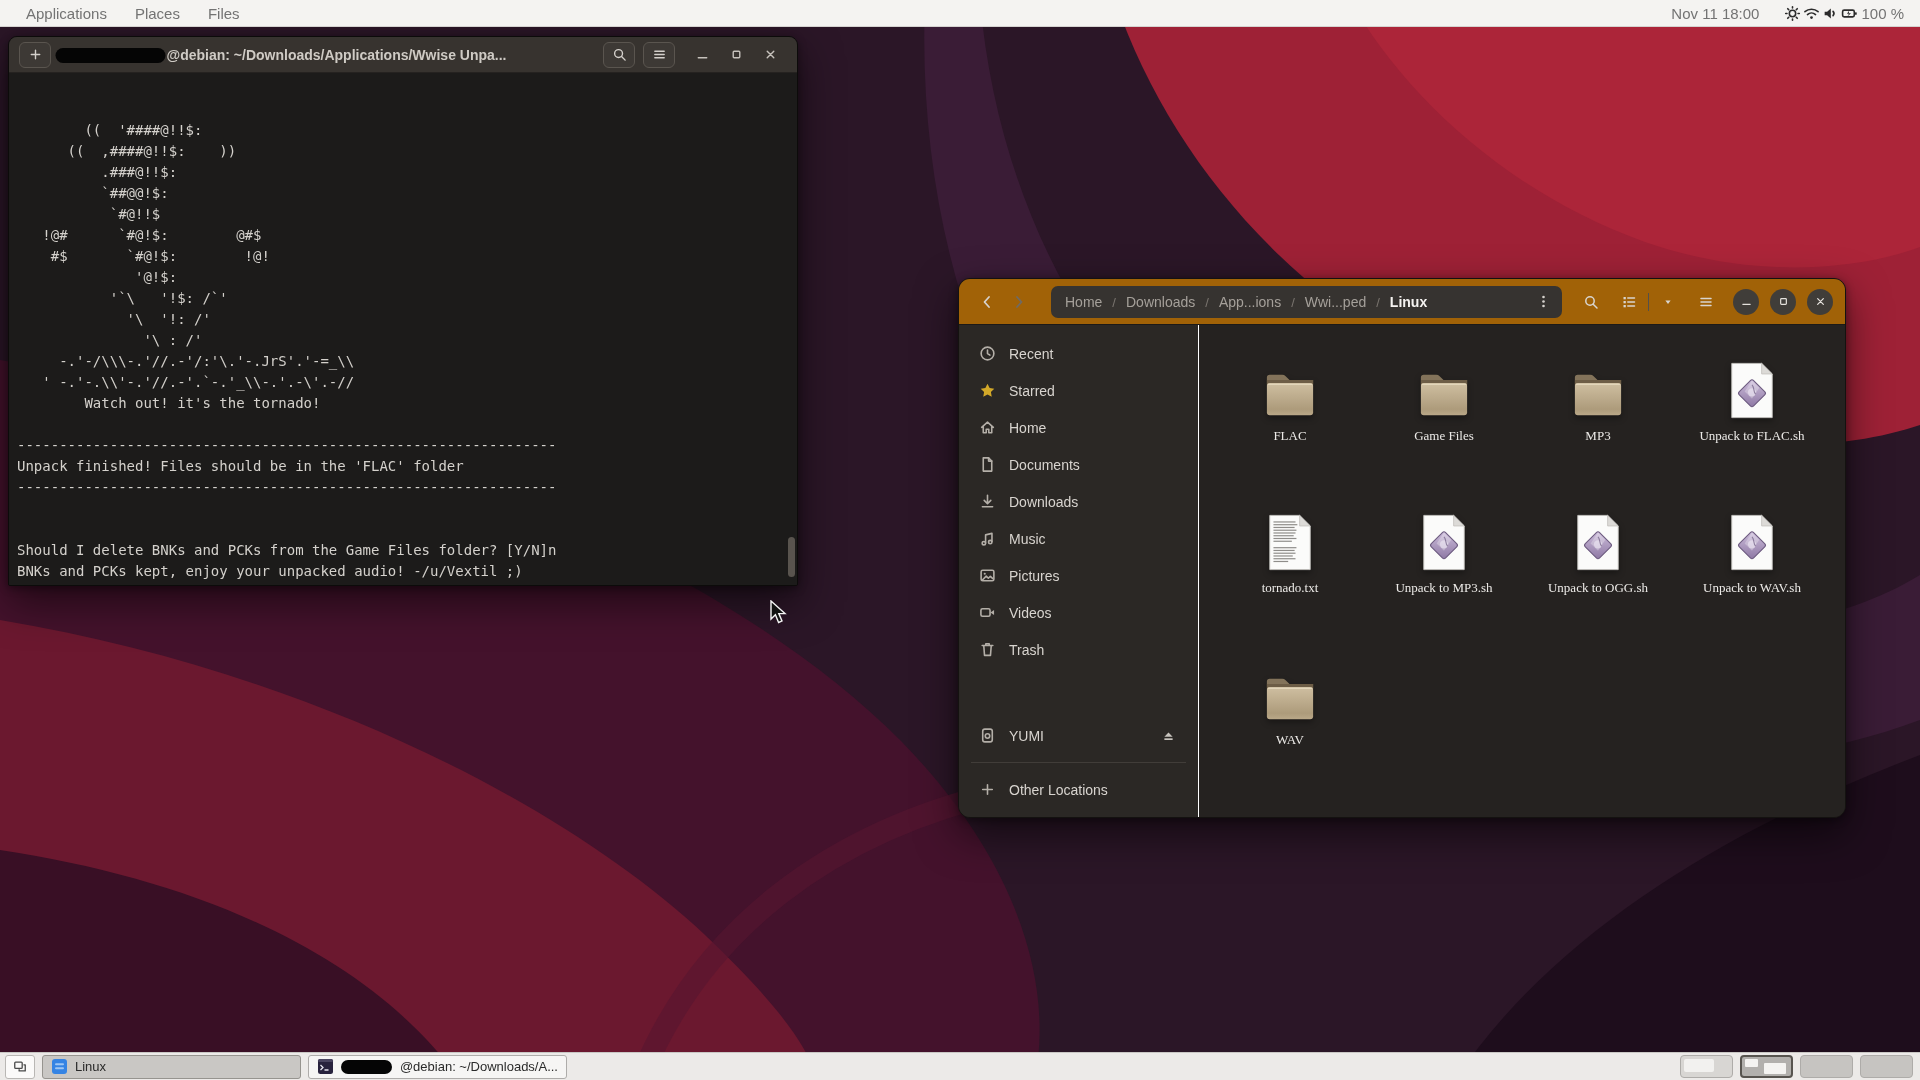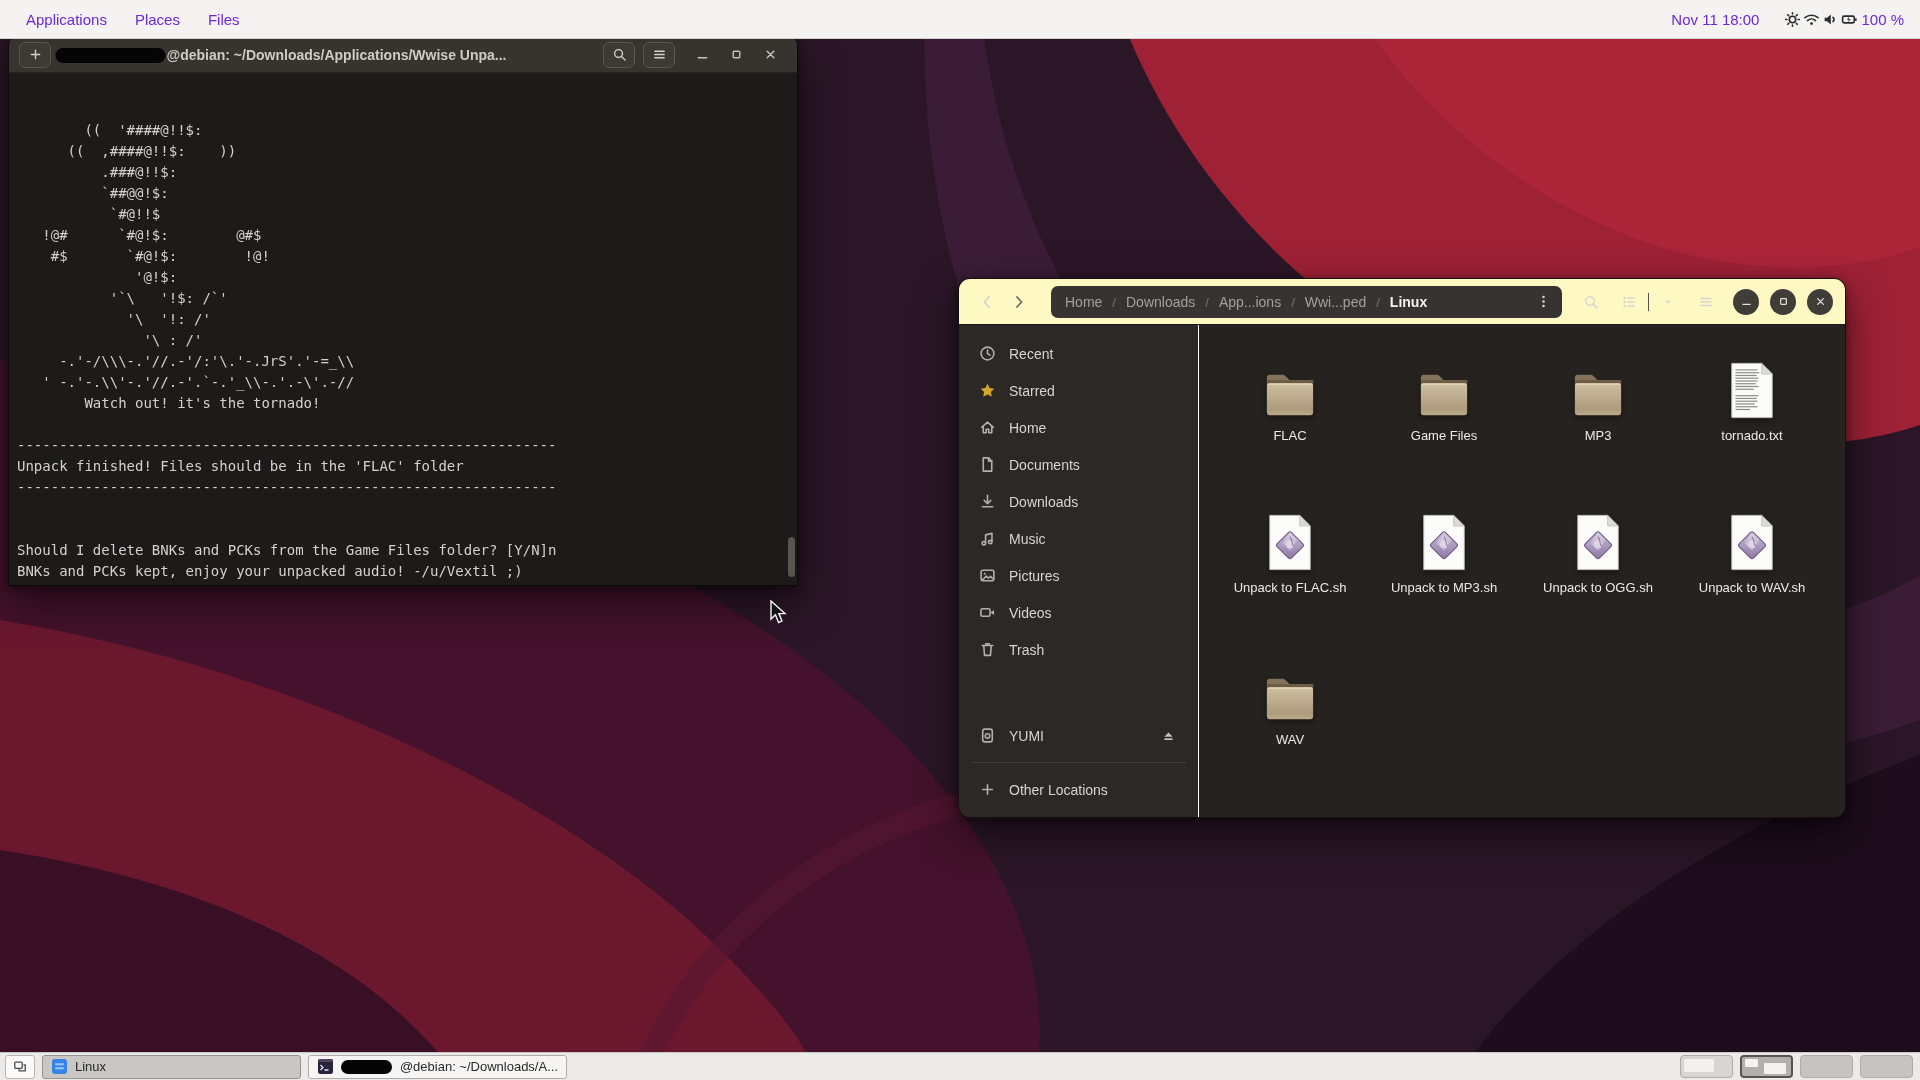--- a/index.html
+++ b/index.html
@@ -4,23 +4,23 @@
 <style>
   * { margin:0; padding:0; box-sizing:border-box; }
   html,body { width:1920px; height:1080px; overflow:hidden; background:#000; }
   body { font-family:"Liberation Sans", sans-serif; position:relative; }
 
   
   .desktop { position:absolute; inset:0; }
   .wallpaper { position:absolute; inset:0; }
 
   
-  .top-panel { position:absolute; left:0; top:0; width:1920px; height:39px;
+  .top-panel { position:absolute; left:0; top:0; width:1920px; height:27px;
     background:#f4f3f1; border-bottom:1px solid #d5d3d0; display:flex; align-items:center;
-    font-size:15px; color:#6d28d9; z-index:50; }
+    font-size:15px; color:#737373; z-index:50; }
   .panel-menus { display:flex; align-items:center; padding-left:12px; }
   .panel-menu { padding:0 14px; height:27px; display:flex; align-items:center; cursor:default; }
   .panel-right { margin-left:auto; display:flex; align-items:center; padding-right:16px; }
   .panel-clock { margin-right:24px; }
   .panel-ico { width:19px; height:19px; display:flex; align-items:center; justify-content:center; color:#2b2b2b; }
   .panel-ico svg { width:17px; height:17px; }
   .panel-batt-text { margin-left:2px; }
 
   
   .win-shadow { box-shadow:0 16px 42px rgba(0,0,0,.55), 0 2px 8px rgba(0,0,0,.4); }
@@ -47,21 +47,21 @@
   .term-scrollbar { position:absolute; right:2px; bottom:8px; width:7px; height:40px; background:#59544e; border-radius:4px; }
 
   
   .redact { display:inline-block; background:#050505; border-radius:8px; }
   .redact-title { width:110px; height:15px; margin-right:1px; vertical-align:-2px; }
   .redact-task { width:84px; height:14px; vertical-align:-2px; margin-right:1px; }
 
   
   .fm { position:absolute; left:958px; top:278px; width:888px; height:540px;
     border-radius:12px; overflow:hidden; background:#252220; border:1px solid #141210; z-index:10; }
-  .fm-header { height:46px; background:#fef9c3; display:flex; align-items:center; padding:0 12px 0 12px;
+  .fm-header { height:46px; background:#a16207; display:flex; align-items:center; padding:0 12px 0 12px;
     border-bottom:1px solid #1c1a18; }
   .fm-nav { width:32px; height:30px; display:flex; align-items:center; justify-content:center; color:#d6d2cd; }
   .fm-nav.dim { color:#6f6a64; }
   .fm-nav svg { width:16px; height:16px; }
   .fm-pathbar { flex:1; margin:0 14px 0 16px; height:32px; background:#363330; border-radius:7px;
     display:flex; align-items:center; padding:0 6px 0 14px; min-width:0; }
   .crumb { font-size:14px; color:#a5a09a; white-space:nowrap; }
   .crumb.current { color:#f5f3f0; font-weight:700; }
   .crumb-sep { color:#7a756f; margin:0 10px; font-size:13px; }
   .fm-kebab { margin-left:auto; width:26px; height:26px; display:flex; align-items:center; justify-content:center; color:#d6d2cd; }
@@ -85,21 +85,21 @@
   .sb-spacer { flex:1; }
   .sb-eject { margin-left:auto; color:#c7c3bd; width:20px; height:20px; display:flex; align-items:center; justify-content:center; }
   .sb-eject svg { width:15px; height:15px; }
   .sb-sep { height:1px; background:#413d39; margin:8px 4px; }
   .fm-content { flex:1; background:#252220; padding:32px 0 0 14px; position:relative; }
   .fm-grid { display:grid; grid-template-columns:repeat(4,154px); grid-auto-rows:152px; }
   .grid-item { display:flex; flex-direction:column; align-items:center; }
   .grid-ico { height:62px; display:flex; align-items:flex-end; justify-content:center;
     filter:drop-shadow(0 3px 3px rgba(0,0,0,.35)); }
   .grid-label { margin-top:9px; font-size:13px; line-height:16px; color:#eceae7; text-align:center;
-    max-width:116px; word-wrap:break-word; }
+    max-width:116px; word-wrap:break-word;font-family:Liberation Serif, serif; }
 
   
   .taskbar { position:absolute; left:0; bottom:0; width:1920px; height:28px; background:#eceae8;
     border-top:1px solid #c9c7c4; display:flex; align-items:center; z-index:50; font-size:13px; color:#2a2a2a; }
   .tb-showdesk { width:30px; height:24px; margin-left:5px; background:#fbfaf9; border:1px solid #b9b7b4;
     border-radius:3px; display:flex; align-items:center; justify-content:center; color:#4a4a4a; }
   .tb-showdesk svg { width:14px; height:14px; }
   .tb-task { width:259px; height:24px; margin-left:7px; border:1px solid #aeacaa; border-radius:3px;
     display:flex; align-items:center; gap:7px; padding:0 8px; background:#f6f5f4; white-space:nowrap; overflow:hidden; }
   .tb-task.active { background:#c9c7c4; border-color:#96948f; }
@@ -476,20 +476,41 @@
                     </linearGradient>
                   </defs>
                   <path d="M8 19 V11 q0-3 3-3 h13 q2 0 3.2 1.3 L31.5 13.5 H56 V19 Z" fill="#83735a"></path>
                   <rect x="8" y="13.5" width="48" height="4.5" fill="#6d5d46"></rect>
                   <rect x="8" y="16.5" width="48" height="33.5" rx="3" fill="url(#fg)"></rect>
                   <path d="M9 18h46" stroke="#e6dabf" stroke-width="1.3" opacity=".85"></path>
                 </svg>
               </span>
               <span class="grid-label">MP3</span>
             </div>
+            <div class="grid-item t-script">
+              <span class="grid-ico">
+                <svg viewBox="0 0 50 62" width="46" height="57">
+                  <defs>
+                    <linearGradient id="dg" x1="0" y1="0" x2="1" y2="1">
+                      <stop offset="0" stop-color="#cebfdc"></stop>
+                      <stop offset="1" stop-color="#8d77a3"></stop>
+                    </linearGradient>
+                  </defs>
+                  <path d="M3 1.5 H35.5 L47 13 V60.5 H3 Z" fill="#fbfbfa" stroke="#c6c4c1" stroke-width="1"></path>
+                  <path d="M35.5 1.5 L47 13 H35.5 Z" fill="#dcdad7" stroke="#c6c4c1" stroke-width="1"></path>
+                  <g transform="rotate(45 25 34)">
+                    <rect x="14" y="23" width="22" height="22" rx="2.5" fill="url(#dg)" stroke="#6e5c81" stroke-width="1.2"></rect>
+                  </g>
+                  <path d="M25 20l8 8-8 12-8-8z" fill="#ffffff" opacity=".28"></path>
+                  <circle cx="25" cy="33" r="4.5" fill="#f2ecf8" opacity=".55"></circle>
+                  <path d="M25 25c3 3 1 7 4 10" stroke="#6e5c81" stroke-width="1.2" fill="none" opacity=".7"></path>
+                </svg>
+              </span>
+              <span class="grid-label">Unpack to FLAC.sh</span>
+            </div>
             <div class="grid-item t-text">
               <span class="grid-ico">
                 <svg viewBox="0 0 50 62" width="46" height="57">
                   <path d="M3 1.5 H35.5 L47 13 V60.5 H3 Z" fill="#fbfbfa" stroke="#c6c4c1" stroke-width="1"></path>
                   <path d="M35.5 1.5 L47 13 H35.5 Z" fill="#dcdad7" stroke="#c6c4c1" stroke-width="1"></path>
                   <g fill="#8f8d8a">
                     <rect x="7" y="8" width="24" height="1.3"></rect>
                     <rect x="7" y="11" width="26" height="1.3"></rect>
                     <rect x="7" y="14" width="23" height="1.3"></rect>
                     <rect x="7" y="17" width="25" height="1.3"></rect>
@@ -520,83 +541,62 @@
                   <path d="M3 1.5 H35.5 L47 13 V60.5 H3 Z" fill="#fbfbfa" stroke="#c6c4c1" stroke-width="1"></path>
                   <path d="M35.5 1.5 L47 13 H35.5 Z" fill="#dcdad7" stroke="#c6c4c1" stroke-width="1"></path>
                   <g transform="rotate(45 25 34)">
                     <rect x="14" y="23" width="22" height="22" rx="2.5" fill="url(#dg)" stroke="#6e5c81" stroke-width="1.2"></rect>
                   </g>
                   <path d="M25 20l8 8-8 12-8-8z" fill="#ffffff" opacity=".28"></path>
                   <circle cx="25" cy="33" r="4.5" fill="#f2ecf8" opacity=".55"></circle>
                   <path d="M25 25c3 3 1 7 4 10" stroke="#6e5c81" stroke-width="1.2" fill="none" opacity=".7"></path>
                 </svg>
               </span>
-              <span class="grid-label">Unpack to FLAC.sh</span>
+              <span class="grid-label">Unpack to MP3.sh</span>
             </div>
             <div class="grid-item t-script">
               <span class="grid-ico">
                 <svg viewBox="0 0 50 62" width="46" height="57">
                   <defs>
                     <linearGradient id="dg" x1="0" y1="0" x2="1" y2="1">
                       <stop offset="0" stop-color="#cebfdc"></stop>
                       <stop offset="1" stop-color="#8d77a3"></stop>
                     </linearGradient>
                   </defs>
                   <path d="M3 1.5 H35.5 L47 13 V60.5 H3 Z" fill="#fbfbfa" stroke="#c6c4c1" stroke-width="1"></path>
                   <path d="M35.5 1.5 L47 13 H35.5 Z" fill="#dcdad7" stroke="#c6c4c1" stroke-width="1"></path>
                   <g transform="rotate(45 25 34)">
                     <rect x="14" y="23" width="22" height="22" rx="2.5" fill="url(#dg)" stroke="#6e5c81" stroke-width="1.2"></rect>
                   </g>
                   <path d="M25 20l8 8-8 12-8-8z" fill="#ffffff" opacity=".28"></path>
                   <circle cx="25" cy="33" r="4.5" fill="#f2ecf8" opacity=".55"></circle>
                   <path d="M25 25c3 3 1 7 4 10" stroke="#6e5c81" stroke-width="1.2" fill="none" opacity=".7"></path>
                 </svg>
               </span>
-              <span class="grid-label">Unpack to MP3.sh</span>
+              <span class="grid-label">Unpack to OGG.sh</span>
             </div>
             <div class="grid-item t-script">
               <span class="grid-ico">
                 <svg viewBox="0 0 50 62" width="46" height="57">
                   <defs>
                     <linearGradient id="dg" x1="0" y1="0" x2="1" y2="1">
                       <stop offset="0" stop-color="#cebfdc"></stop>
                       <stop offset="1" stop-color="#8d77a3"></stop>
                     </linearGradient>
                   </defs>
                   <path d="M3 1.5 H35.5 L47 13 V60.5 H3 Z" fill="#fbfbfa" stroke="#c6c4c1" stroke-width="1"></path>
                   <path d="M35.5 1.5 L47 13 H35.5 Z" fill="#dcdad7" stroke="#c6c4c1" stroke-width="1"></path>
                   <g transform="rotate(45 25 34)">
                     <rect x="14" y="23" width="22" height="22" rx="2.5" fill="url(#dg)" stroke="#6e5c81" stroke-width="1.2"></rect>
                   </g>
                   <path d="M25 20l8 8-8 12-8-8z" fill="#ffffff" opacity=".28"></path>
                   <circle cx="25" cy="33" r="4.5" fill="#f2ecf8" opacity=".55"></circle>
                   <path d="M25 25c3 3 1 7 4 10" stroke="#6e5c81" stroke-width="1.2" fill="none" opacity=".7"></path>
                 </svg>
               </span>
-              <span class="grid-label">Unpack to OGG.sh</span>
-            </div>
-            <div class="grid-item t-script">
-              <span class="grid-ico">
-                <svg viewBox="0 0 50 62" width="46" height="57">
-                  <defs>
-                    <linearGradient id="dg" x1="0" y1="0" x2="1" y2="1">
-                      <stop offset="0" stop-color="#cebfdc"></stop>
-                      <stop offset="1" stop-color="#8d77a3"></stop>
-                    </linearGradient>
-                  </defs>
-                  <path d="M3 1.5 H35.5 L47 13 V60.5 H3 Z" fill="#fbfbfa" stroke="#c6c4c1" stroke-width="1"></path>
-                  <path d="M35.5 1.5 L47 13 H35.5 Z" fill="#dcdad7" stroke="#c6c4c1" stroke-width="1"></path>
-                  <g transform="rotate(45 25 34)">
-                    <rect x="14" y="23" width="22" height="22" rx="2.5" fill="url(#dg)" stroke="#6e5c81" stroke-width="1.2"></rect>
-                  </g>
-                  <path d="M25 20l8 8-8 12-8-8z" fill="#ffffff" opacity=".28"></path>
-                  <circle cx="25" cy="33" r="4.5" fill="#f2ecf8" opacity=".55"></circle>
-                  <path d="M25 25c3 3 1 7 4 10" stroke="#6e5c81" stroke-width="1.2" fill="none" opacity=".7"></path>
-                </svg>
-              </span>
               <span class="grid-label">Unpack to WAV.sh</span>
             </div>
             <div class="grid-item t-folder">
               <span class="grid-ico">
                 <svg viewBox="0 0 64 54" width="62" height="52">
                   <defs>
                     <linearGradient id="fg" x1="0" y1="0" x2="0" y2="1">
                       <stop offset="0" stop-color="#cfbfa1"></stop>
                       <stop offset=".82" stop-color="#ad9b7b"></stop>
                       <stop offset="1" stop-color="#baa888"></stop>

